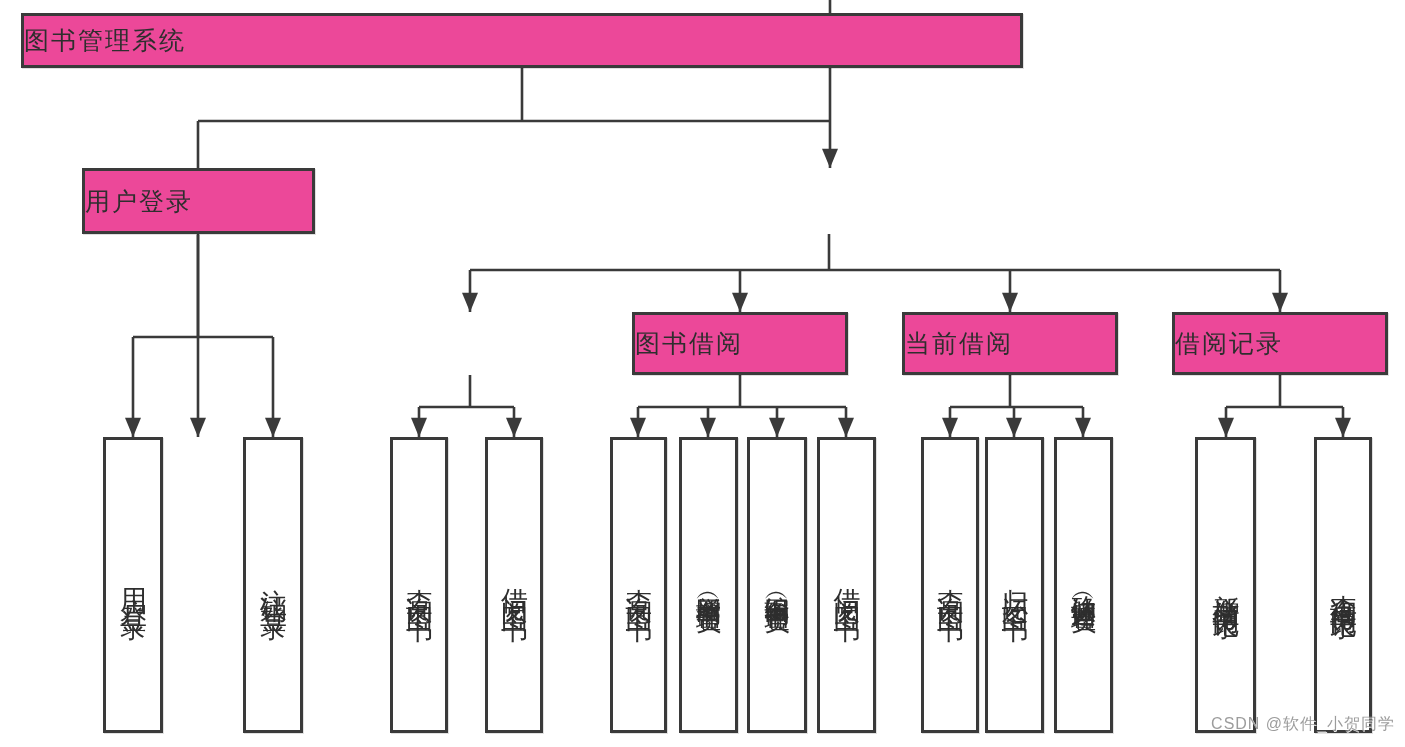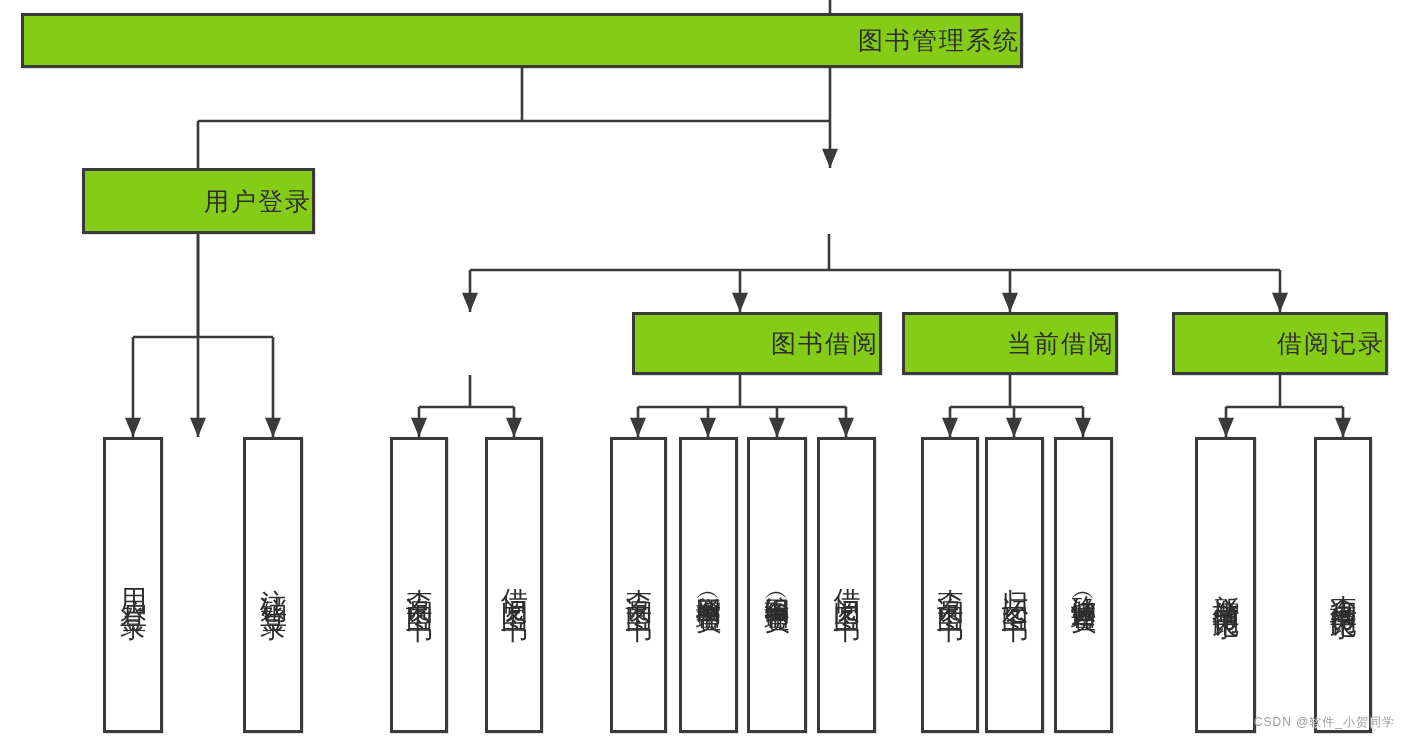--- a/index.html
+++ b/index.html
@@ -22,24 +22,24 @@
   }
   #connectors path {
     stroke: #3a3a3a;
     stroke-width: 2.6;
     fill: none;
   }
   .hbox {
     position: absolute;
     box-sizing: border-box;
     border: 3px solid #3a3a3a;
-    background: #84cc16;
+    background: #ec4899;
     display: flex;
     align-items: center;
-    justify-content: flex-end;
+    justify-content: flex-start;
     font-size: 25px;
     color: #2e2e2e;
     letter-spacing: 2px;
     box-shadow: 1px 1px 0 rgba(0,0,0,0.12);
   }
   .vbox {
     position: absolute;
     box-sizing: border-box;
     border: 3px solid #3a3a3a;
     background: #ffffff;
@@ -61,21 +61,21 @@
     letter-spacing: 4px;
   }
   .vbox.long span {
     font-size: 25px;
     letter-spacing: 2px;
   }
   #watermark {
     position: absolute;
     top: 714px;
     right: 10px;
-    font-size: 12px;
+    font-size: 16px;
     color: rgba(148,148,148,0.92);
     letter-spacing: 1px;
     text-shadow: 1px 1px 0 rgba(255,255,255,0.9);
     z-index: 5;
     white-space: nowrap;
   }
 </style>
 </head>
 <body>
 
@@ -130,21 +130,21 @@
   </svg>
 
   <div class="hbox" style="left:21px; top:13px; width:1002px; height:55px;">
     <span>图书管理系统</span>
   </div>
 
   <div class="hbox" style="left:82px; top:168px; width:233px; height:66px;">
     <span>用户登录</span>
   </div>
 
-  <div class="hbox" style="left:632px; top:312px; width:250px; height:63px;">
+  <div class="hbox" style="left:632px; top:312px; width:216px; height:63px;">
     <span>图书借阅</span>
   </div>
   <div class="hbox" style="left:902px; top:312px; width:216px; height:63px;">
     <span>当前借阅</span>
   </div>
   <div class="hbox" style="left:1172px; top:312px; width:216px; height:63px;">
     <span>借阅记录</span>
   </div>
 
   <div class="vbox" style="left:103px; top:437px; width:60px; height:296px;">

